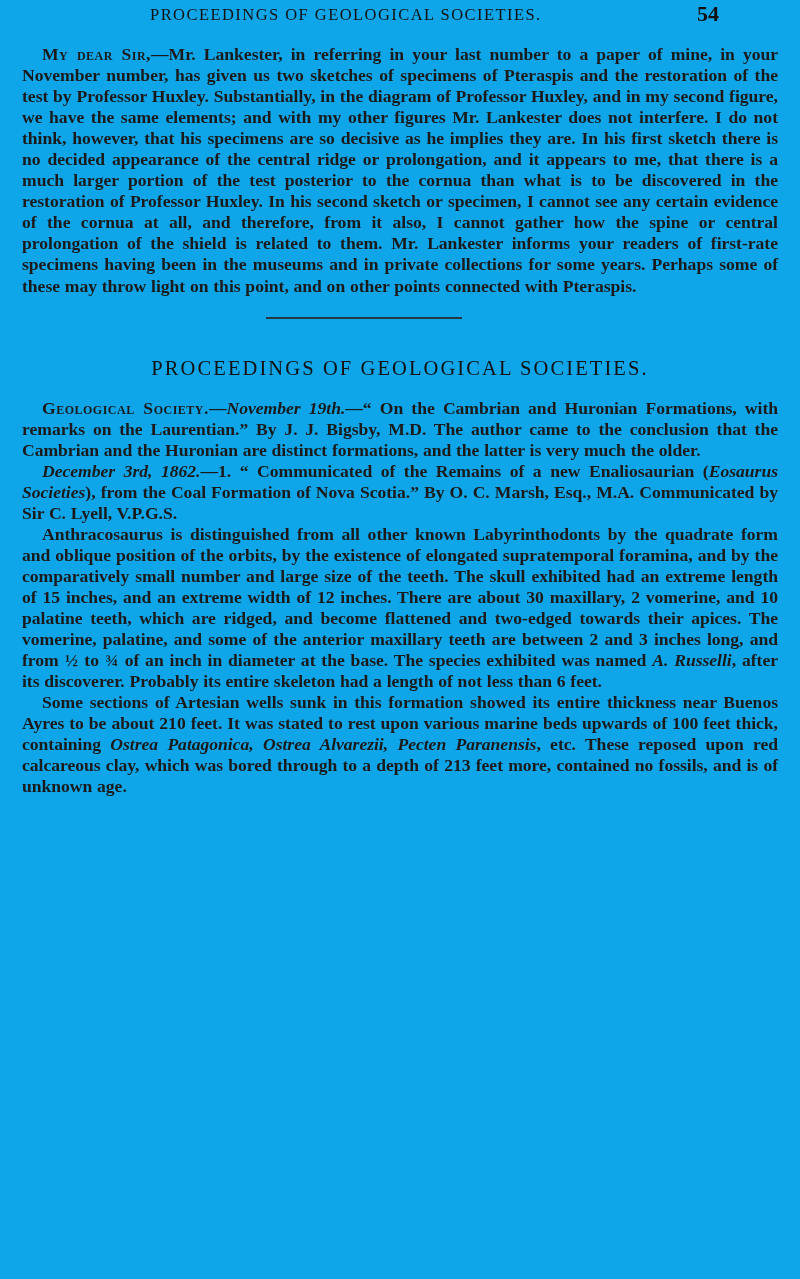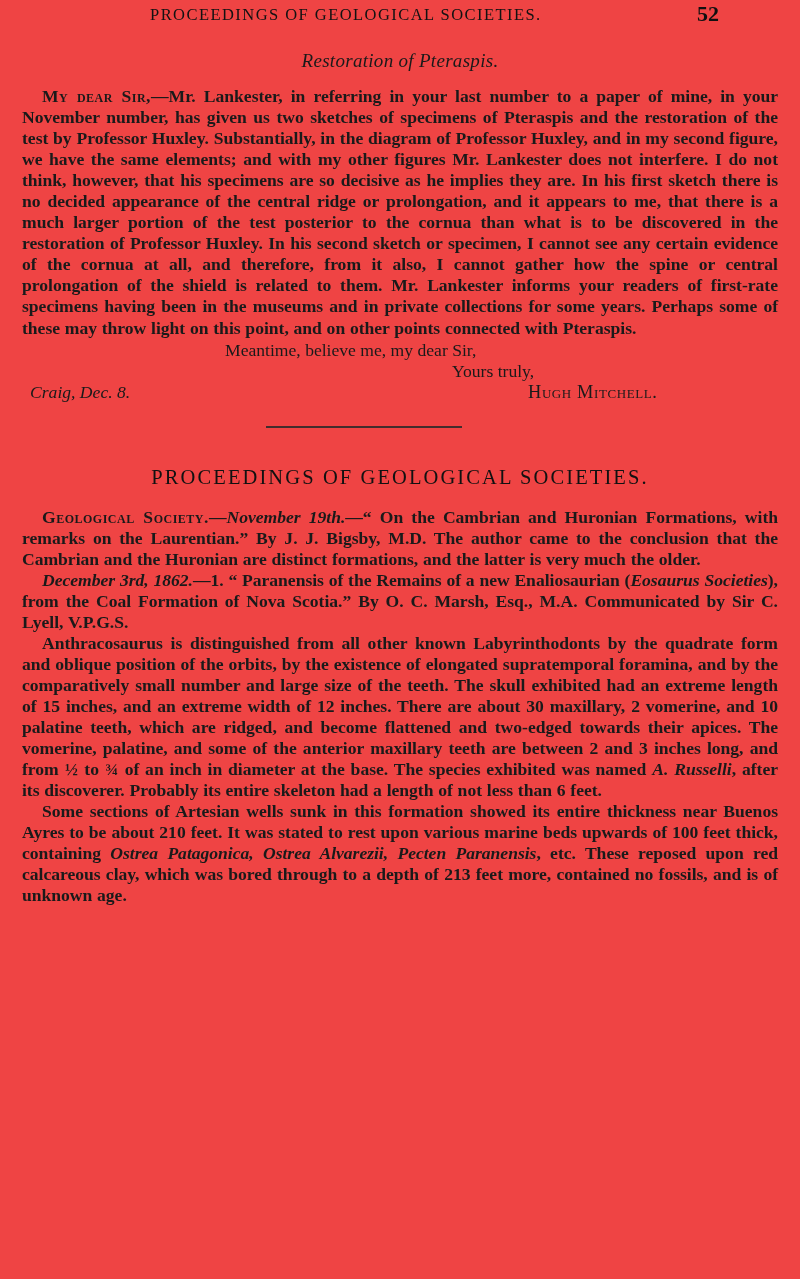--- a/index.html
+++ b/index.html
@@ -8,21 +8,21 @@
     background: #ffffff;
   }
   body {
     font-family: "Liberation Serif", "DejaVu Serif", serif;
     color: #1a1a1a;
   }
   #page {
     position: relative;
     width: 800px;
     height: 1279px;
-    background: #ef4444;
+    background: #0ea5e9;
     overflow: hidden;
     box-sizing: border-box;
   }
   
   .running-head {
     position: absolute;
     top: 4px;
     left: 0;
     width: 800px;
     height: 26px;
@@ -124,45 +124,38 @@
     padding: 0 0.5px;
   }
 </style>
 </head>
 <body>
 
 <div id="page">
 
   <div class="running-head">
     <div class="rh-title">PROCEEDINGS OF GEOLOGICAL SOCIETIES.</div>
-    <div class="rh-page">52</div>
+    <div class="rh-page">54</div>
   </div>
 
   <div class="col">
 
-    <div class="artitle">Restoration of Pteraspis.</div>
 
     <p class="body indent"><span class="sc">My dear Sir,</span><span>—Mr. Lankester, in referring in your last number to a paper of mine, in your November number, has given us two sketches of specimens of Pteraspis and the restoration of the test by Professor Huxley. Substantially, in the diagram of Professor Huxley, and in my second figure, we have the same elements; and with my other figures Mr. Lankester does not interfere.  I do not think, however, that his specimens are so decisive as he implies they are.  In his first sketch there is no decided appearance of the central ridge or prolongation, and it appears to me, that there is a much larger portion of the test posterior to the cornua than what is to be discovered in the restoration of Professor Huxley.  In his second sketch or specimen, I cannot see any certain evidence of the cornua at all, and therefore, from it also, I cannot gather how the spine or central prolongation of the shield is related to them.  Mr. Lankester informs your readers of first-rate specimens having been in the museums and in private collections for some years.  Perhaps some of these may throw light on this point, and on other points connected with Pteraspis.</span></p>
 
-    <div class="closing">
-      <div class="close-1">Meantime, believe me, my dear Sir,</div>
-      <div class="close-2">Yours truly,</div>
-      <div class="close-3">Hugh Mitchell.</div>
-      <div class="close-date">Craig, Dec. 8.</div>
-    </div>
 
     <div class="divider-wrap">
       <div class="divider"></div>
     </div>
 
     <div class="section-head">Proceedings of Geological Societies.</div>
 
     <p class="body indent"><span class="sc">Geological Society.</span><span>—</span><span class="it">November 19th.</span><span>—</span><span>“ On the Cambrian and Huronian Formations, with remarks on the Laurentian.” By J. J. Bigsby, M.D. The author came to the conclusion that the Cambrian and the Huronian are distinct formations, and the latter is very much the older.</span></p>
 
-    <p class="body indent"><span class="it">December 3rd, 1862.</span><span>—</span><span>1.</span><span> “ Paranensis of the Remains of a new Enaliosaurian (</span><span class="it">Eosaurus Societies</span><span>), from the Coal Formation of Nova Scotia.” By O. C. Marsh, Esq., M.A.  Communicated by Sir C. Lyell, V.P.G.S.</span></p>
+    <p class="body indent"><span class="it">December 3rd, 1862.</span><span>—</span><span>1.</span><span> “ Communicated of the Remains of a new Enaliosaurian (</span><span class="it">Eosaurus Societies</span><span>), from the Coal Formation of Nova Scotia.” By O. C. Marsh, Esq., M.A.  Communicated by Sir C. Lyell, V.P.G.S.</span></p>
 
 
     <p class="body indent"><span>Anthracosaurus is distinguished from all other known Labyrinthodonts by the quadrate form and oblique position of the orbits, by the existence of elongated supratemporal foramina, and by the comparatively small number and large size of the teeth.  The skull exhibited had an extreme length of 15 inches, and an extreme width of 12 inches.  There are about 30 maxillary, 2 vomerine, and 10 palatine teeth, which are ridged, and become flattened and two-edged towards their apices.  The vomerine, palatine, and some of the anterior maxillary teeth are between 2 and 3 inches long, and from </span><span class="frac">½</span><span> to </span><span class="frac">¾</span><span> of an inch in diameter at the base.  The species exhibited was named </span><span class="it">A. Russelli</span><span>, after its discoverer.  Probably its entire skeleton had a length of not less than 6 feet.</span></p>
 
 
     <p class="body indent"><span>Some sections of Artesian wells sunk in this formation showed its entire thickness near Buenos Ayres to be about 210 feet.  It was stated to rest upon various marine beds upwards of 100 feet thick, containing </span><span class="it">Ostrea Patagonica, Ostrea Alvarezii, Pecten Paranensis</span><span>, etc.  These reposed upon red calcareous clay, which was bored through to a depth of 213 feet more, contained no fossils, and is of unknown age.</span></p>
 
   </div>
 </div>
 

